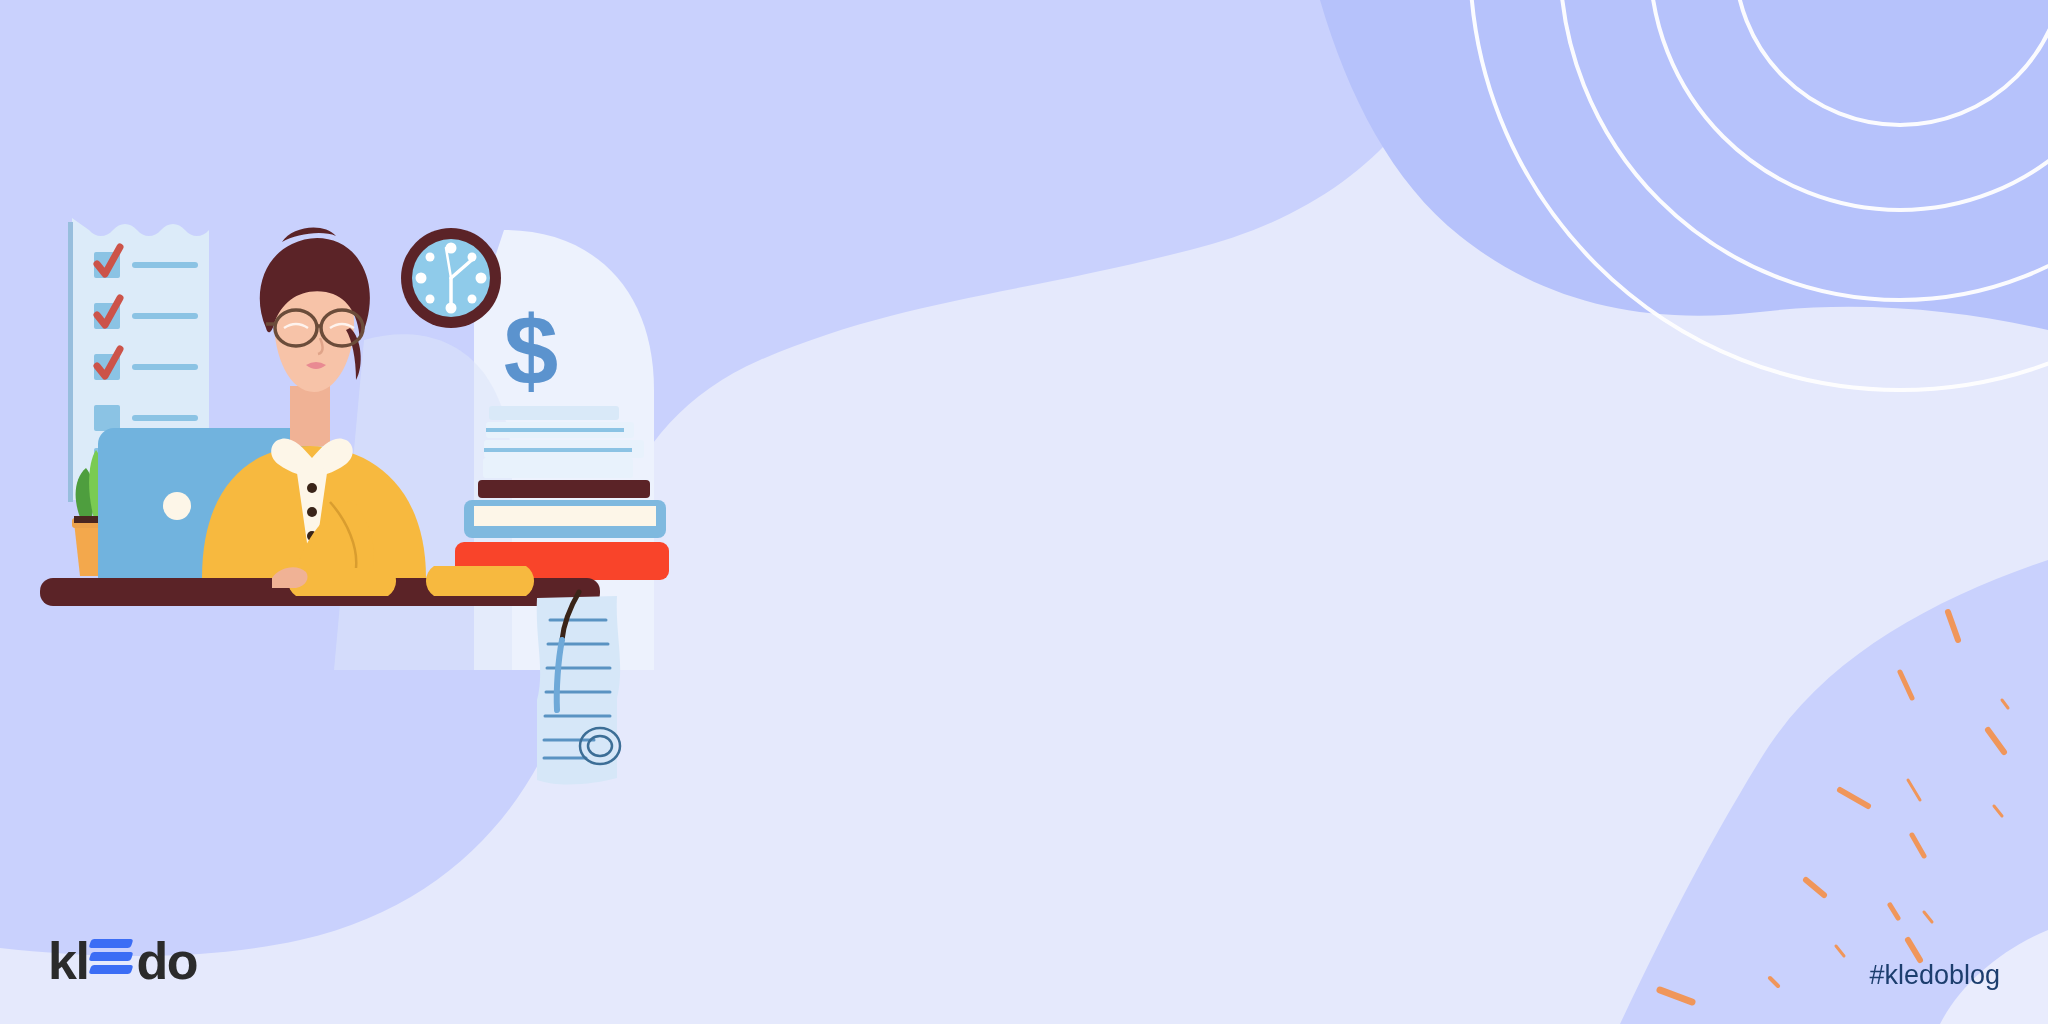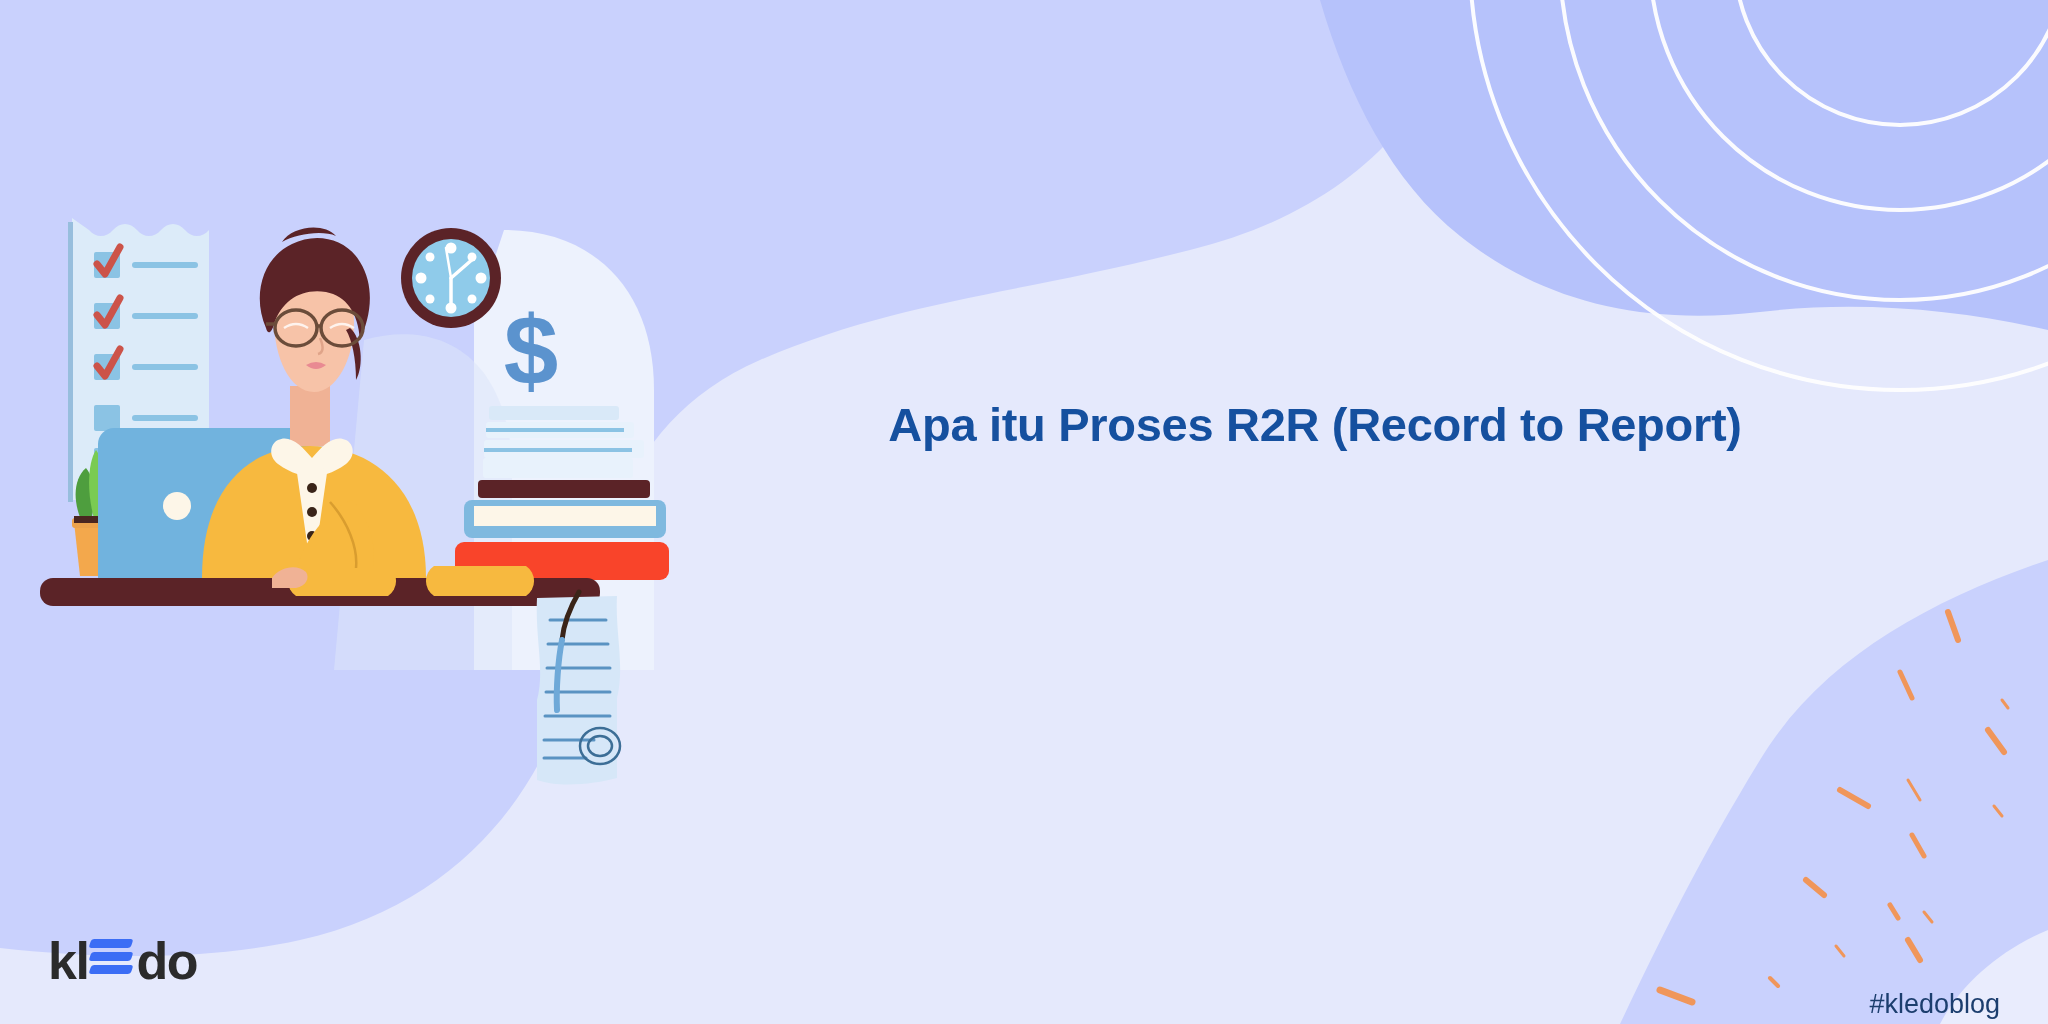--- a/index.html
+++ b/index.html
@@ -60,21 +60,20 @@
   .logo-e i:nth-child(2){ top:17px; }
   .logo-e i:nth-child(3){ top:30px; }
 
   
   #hashtag {
     position:absolute;
     right:48px; top:960px;
     color:#1C3E6E;
     font-size:27px;
     z-index:20;
-    margin-top:29px;
   }
 
   
   #illustration {
     position:absolute;
     left:34px; top:200px;
     width:680px; height:600px;
     z-index:10;
   }
   #illustration svg { width:100%; height:100%; display:block; }
@@ -300,21 +299,20 @@
         </g>
 
         <path d="M545,392 C538,404 530,420 528,440" stroke="#3A2418" stroke-width="5" fill="none" stroke-linecap="round"></path>
         <path d="M528,440 C524,460 522,490 523,510" stroke="#6FA9D8" stroke-width="6" fill="none" stroke-linecap="round"></path>
       </g>
 
     </svg>
   </div>
 
   <div id="title-block">
-    <div class="title-line">Apa itu Proses R2R (Record to Report)</div>
   </div>
 
   <div id="logo">
     <span class="logo-text">kl</span>
     <span class="logo-e">
         <i></i>
         <i></i>
         <i></i>
       </span>
     <span class="logo-text">do</span>

